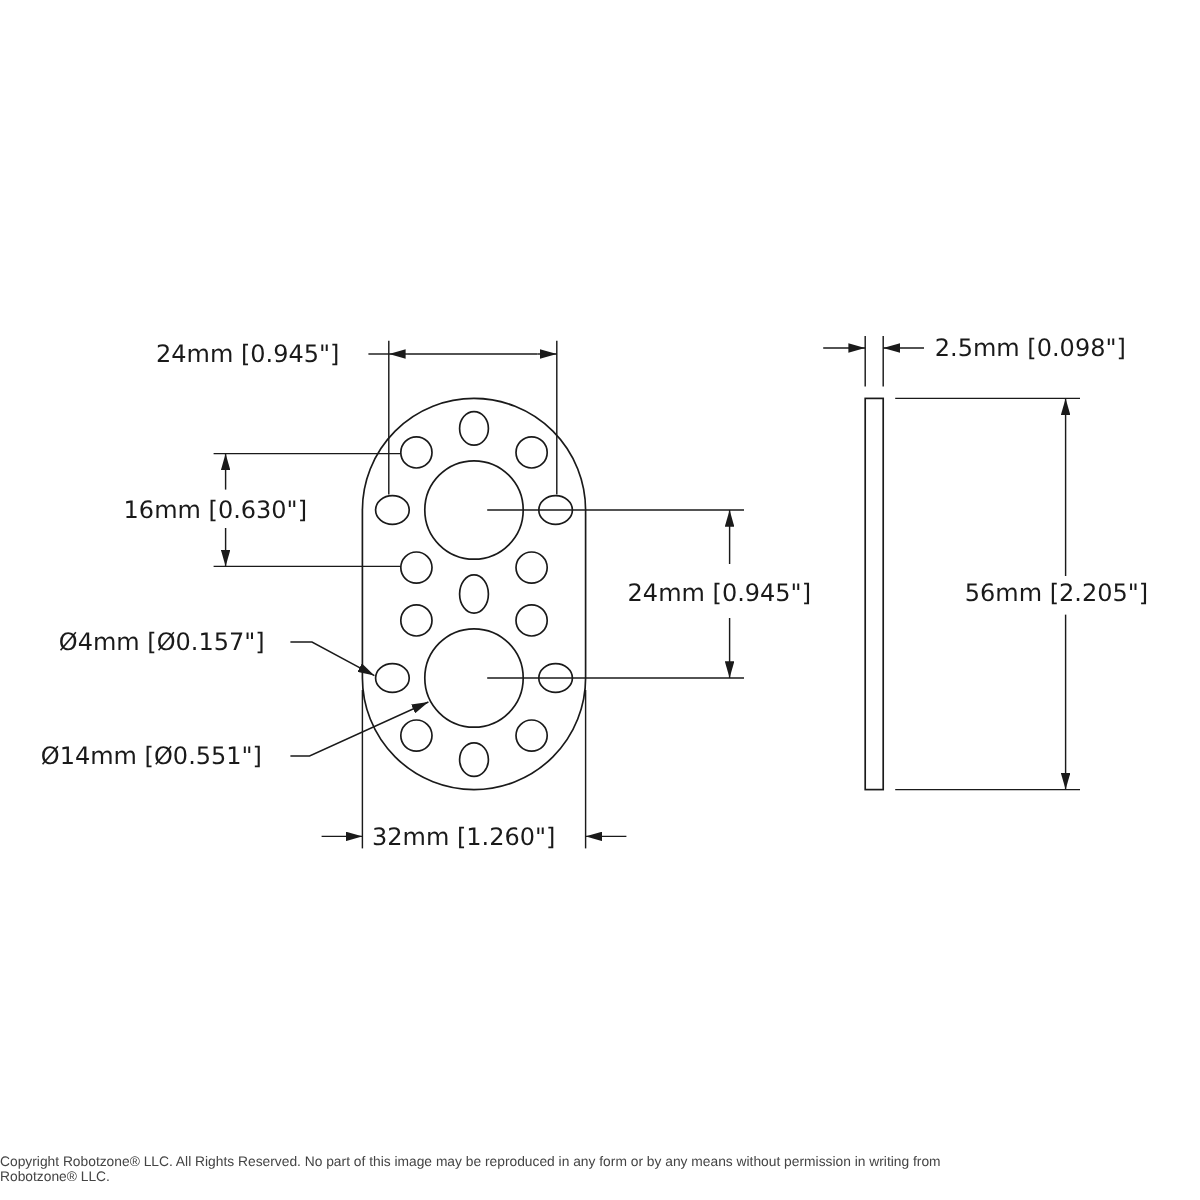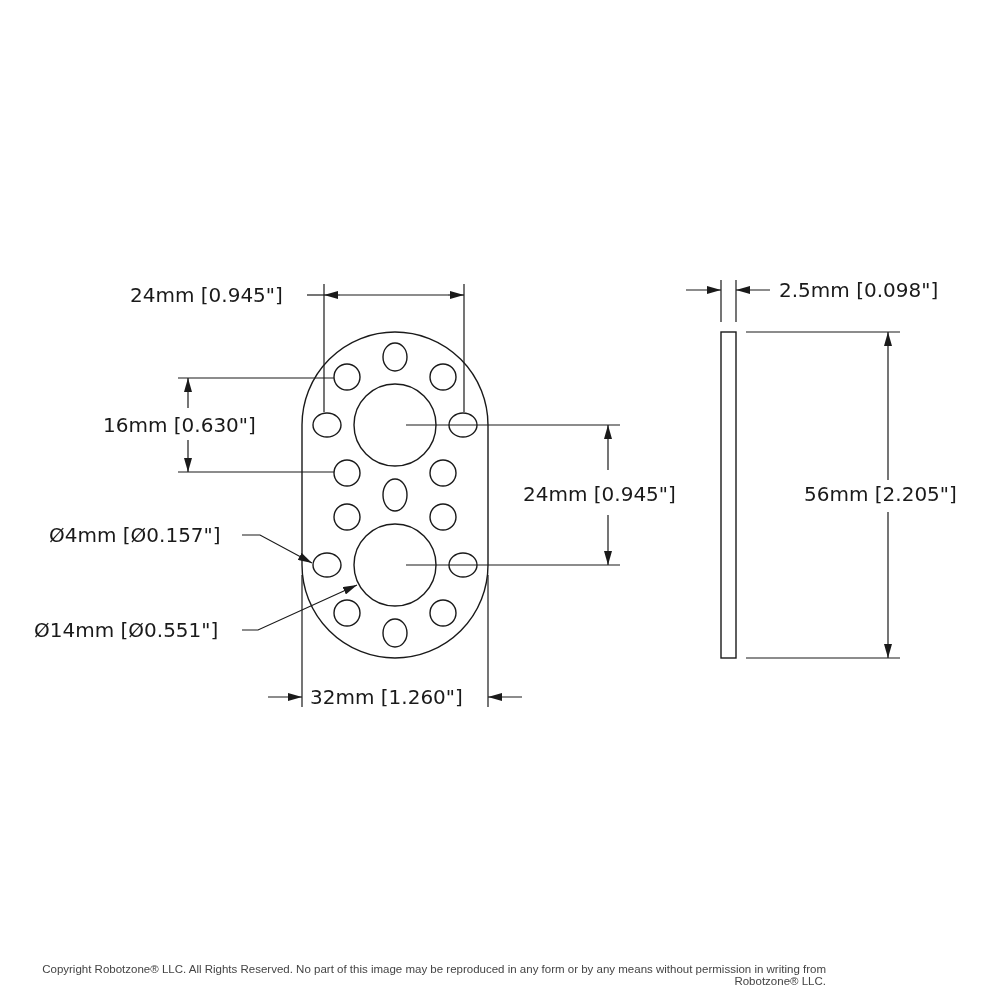--- a/index.html
+++ b/index.html
@@ -1,19 +1,19 @@
 <!DOCTYPE html>
 <html><head>
   <meta charset="utf-8">
   <style>
     html, body { margin: 0; padding: 0; background: #ffffff; }
     body { width: 1000px; height: 1000px; position: relative; overflow: hidden; }
     #drawing { position: absolute; left: 0; top: 0; }
     .dim-text { font-family: "DejaVu Sans", sans-serif; font-size: 20px; fill: #1a1a1a; }
-    .copyright { position: absolute; left: 0; top: 963px; width: 826px; text-align: right;
+    .copyright { position: absolute; left: 0; top: 963px; width: 826px; text-align: left;
       font-family: "Liberation Sans", sans-serif; font-size: 11.5px; color: #444; }
   </style>
 </head>
 <body>
 
 <svg id="drawing" width="1000" height="1000" viewBox="0 0 1000 1000" xmlns="http://www.w3.org/2000/svg">
   <defs>
     <marker id="arr" markerWidth="14" markerHeight="8" refX="14" refY="4" orient="auto" markerUnits="userSpaceOnUse">
       <path d="M0,0 L14,4 L0,8 Z" fill="#1a1a1a"></path>
     </marker>

